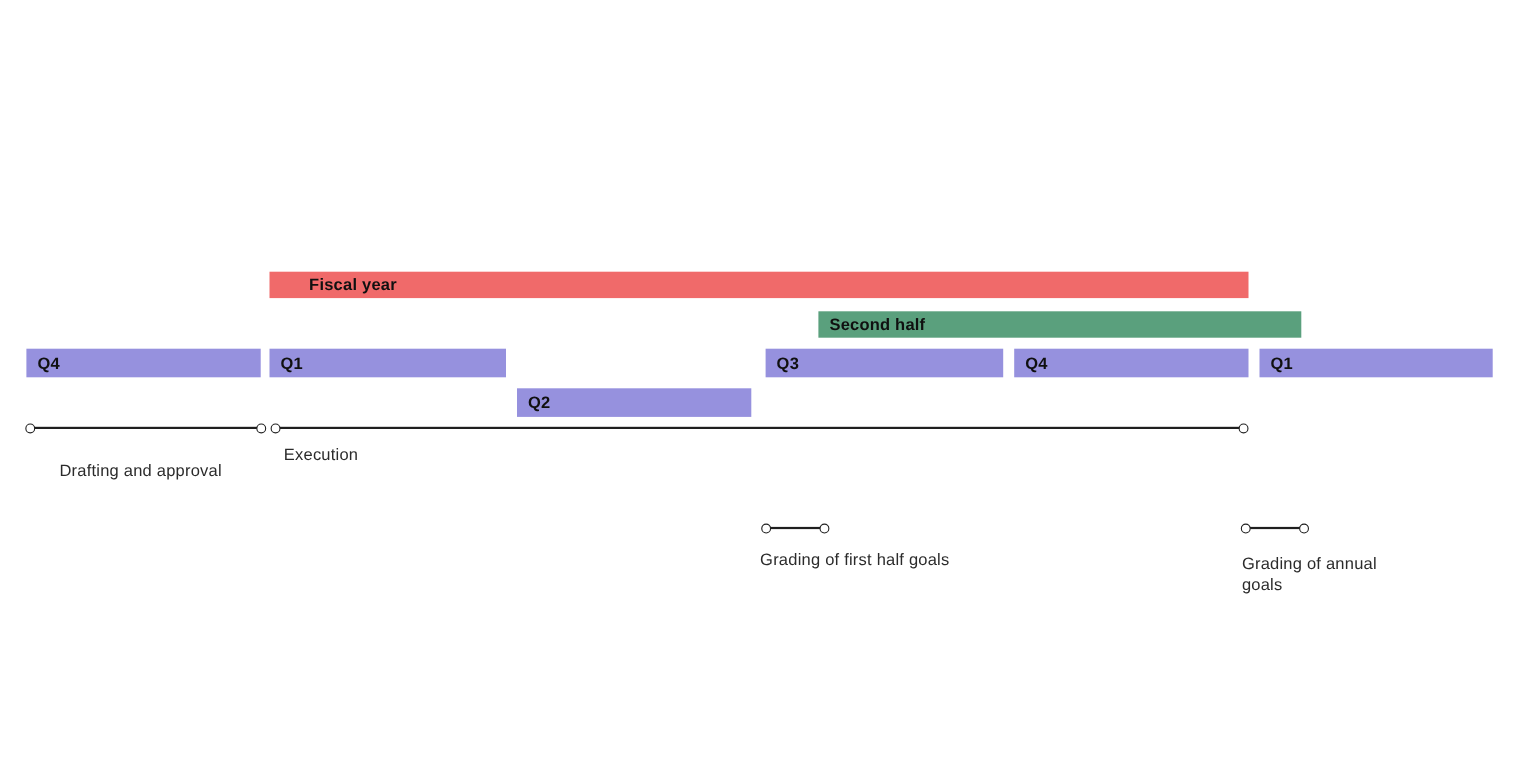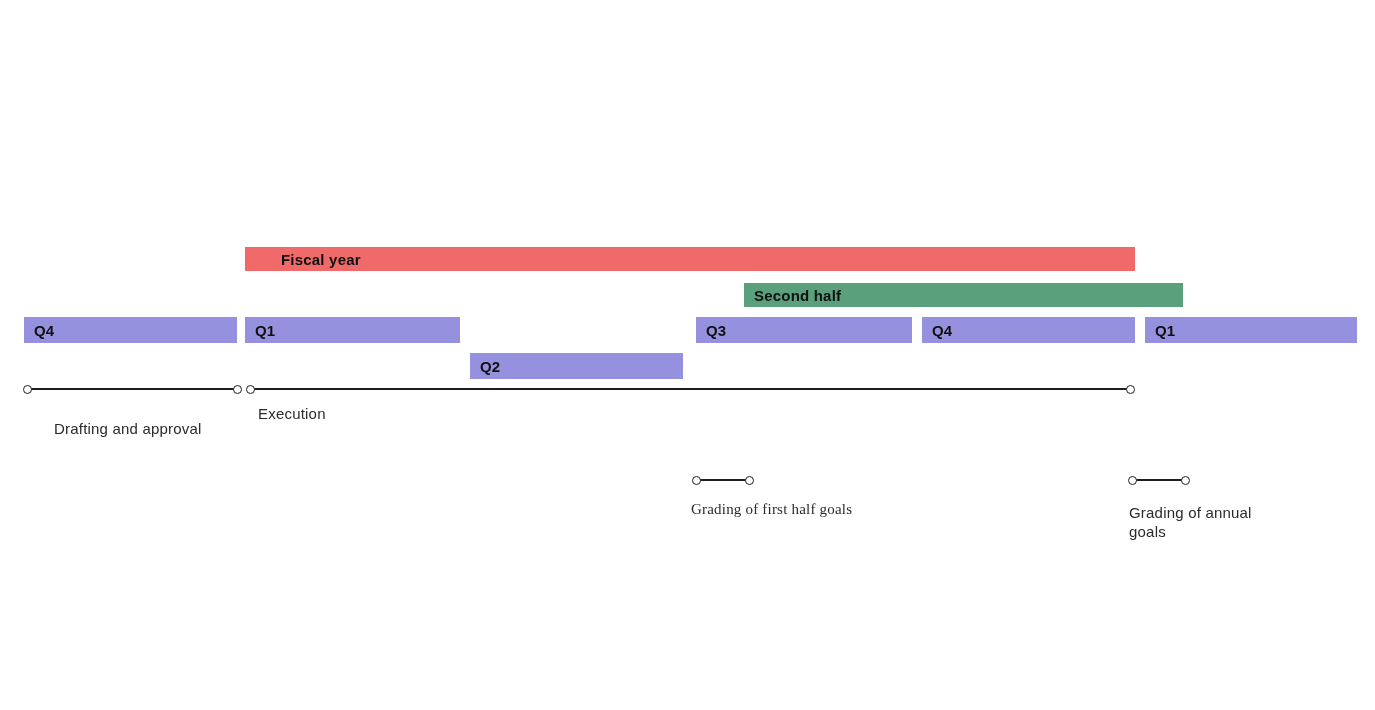--- a/index.html
+++ b/index.html
@@ -75,21 +75,21 @@
 
   .m-label {
     position: absolute;
     font-size: 15px;
     color: #2b2b2b;
     letter-spacing: 0.2px;
     line-height: 19px;
   }
   .lbl-1 { left: 40px;   top: 419px; margin-left: 14px; }
   .lbl-2 { left: 258px;  top: 404px; }
-  .lbl-3 { left: 691px;  top: 500px; font-family: Liberation Serif, serif; }
+  .lbl-3 { left: 691px;  top: 500px; }
   .lbl-4 { left: 1129px; top: 503px; width: 135px; }
 </style>
 </head>
 <body>
 
 <div class="canvas">
 
   <div class="bar bar-top fiscal" style="background-color: rgb(240, 106, 106);">
     <span>Fiscal year</span>
   </div>

